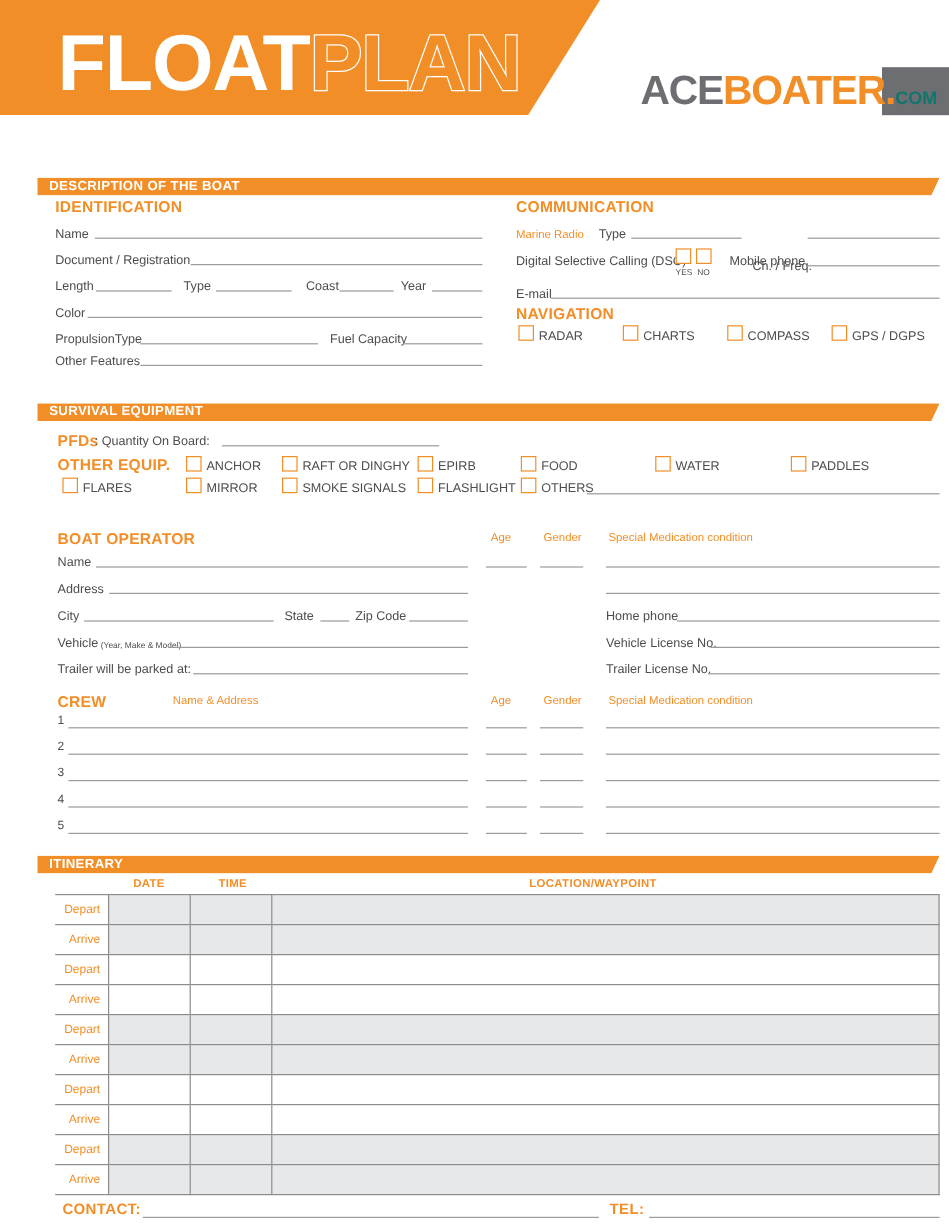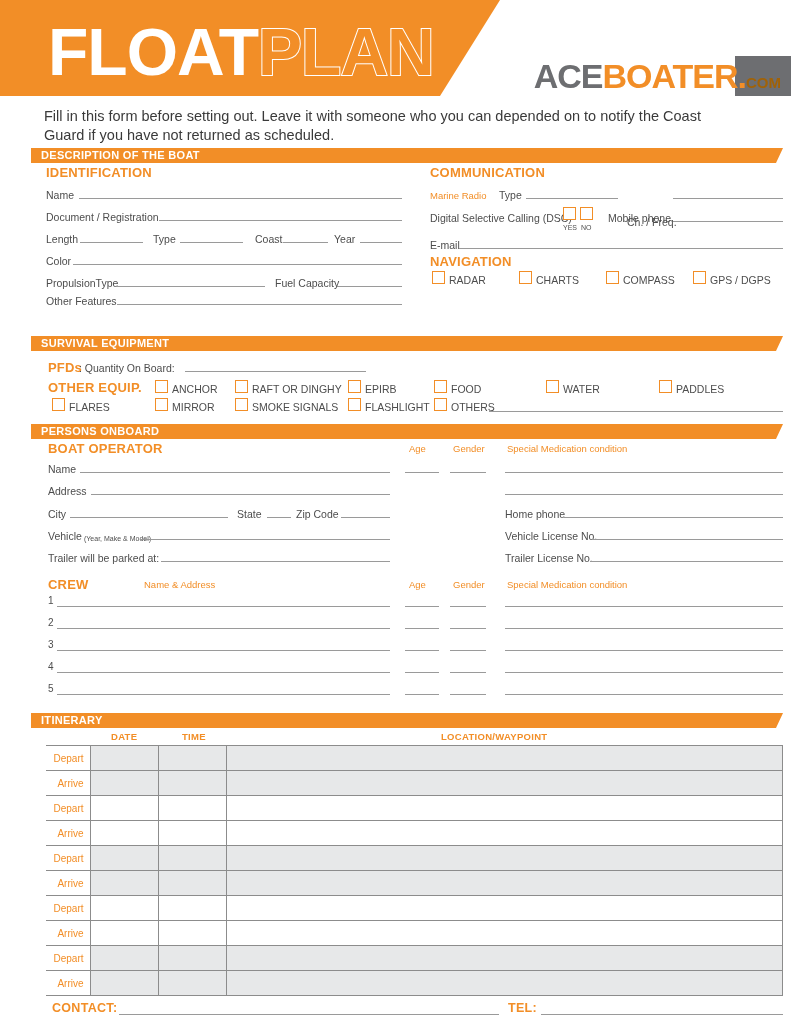--- a/index.html
+++ b/index.html
@@ -44,21 +44,21 @@
     width: 56px; height: 40px; background: #6D6E71;
   }
   .brand-text {
     position: absolute; right: 10px; top: 0px;
     font-size: 34px; line-height: 40px; font-weight: bold;
     letter-spacing: -1px; white-space: nowrap;
   }
   .brand-ace { color: #6D6E71; }
   .brand-boater { color: #F28E27; }
   .brand-dot { color: #F28E27; }
-  .brand-com { color: #a16207; font-size: 15px; letter-spacing: 0px; }
+  .brand-com { color: #0f766e; font-size: 15px; letter-spacing: 0px; }
 
   .intro {
     position: absolute; left: 44px; top: 107px; width: 700px;
     font-size: 14.5px; line-height: 19px; color: #3a3a3a;
   }
 
   
   .bar {
     position: absolute; height: 15px; background: #F28E27;
     clip-path: polygon(0 0, 100% 0, calc(100% - 7px) 100%, 0 100%);
@@ -137,21 +137,20 @@
 
 <div class="page">
 
   <div class="header">
     <div class="header-orange"></div>
     <div class="logo-float"><span class="solid">FLOAT</span><span class="outline">PLAN</span></div>
     <div class="brand">
       <div class="brand-box"></div>
       <div class="brand-text"><span class="brand-ace">ACE</span><span class="brand-boater">BOATER</span><span class="brand-dot">.</span><span class="brand-com">COM</span></div>
     </div>
-    <div class="intro">Fill in this form before setting out. Leave it with someone who you can depended on to notify the Coast Guard if you have not returned as scheduled.</div>
   </div>
 
   <div class="bar" style="left:31px; top:148px; width:752px;">
     <span>DESCRIPTION OF THE BOAT</span>
   </div>
 
   <div class="sub" style="left:46px; top:165px;">IDENTIFICATION</div>
 
   <div class="lbl" style="left:46px; top:189px;">Name</div>
   <div class="rule" style="left:79px; top:198px; width:323px;"></div>
@@ -236,23 +235,20 @@
   <div class="cb" style="left:155px; top:398px;"></div>
   <div class="lbl" style="left:172px; top:401px;">MIRROR</div>
   <div class="cb" style="left:235px; top:398px;"></div>
   <div class="lbl" style="left:252px; top:401px;">SMOKE SIGNALS</div>
   <div class="cb" style="left:348px; top:398px;"></div>
   <div class="lbl" style="left:365px; top:401px;">FLASHLIGHT</div>
   <div class="cb" style="left:434px; top:398px;"></div>
   <div class="lbl" style="left:451px; top:401px;">OTHERS</div>
   <div class="rule" style="left:489px; top:411px; width:294px;"></div>
 
-  <div class="bar" style="left:31px; top:424px; width:752px;">
-    <span>PERSONS ONBOARD</span>
-  </div>
 
   <div class="sub" style="left:48px; top:441px;">BOAT OPERATOR</div>
   <div class="lbl-o" style="left:409px; top:443px;">Age</div>
   <div class="lbl-o" style="left:453px; top:443px;">Gender</div>
   <div class="lbl-o" style="left:507px; top:443px;">Special Medication condition</div>
 
   <div class="lbl" style="left:48px; top:463px;">Name</div>
   <div class="rule" style="left:80px; top:472px; width:310px;"></div>
   <div class="rule" style="left:405px; top:472px; width:34px;"></div>
   <div class="rule" style="left:450px; top:472px; width:36px;"></div>

